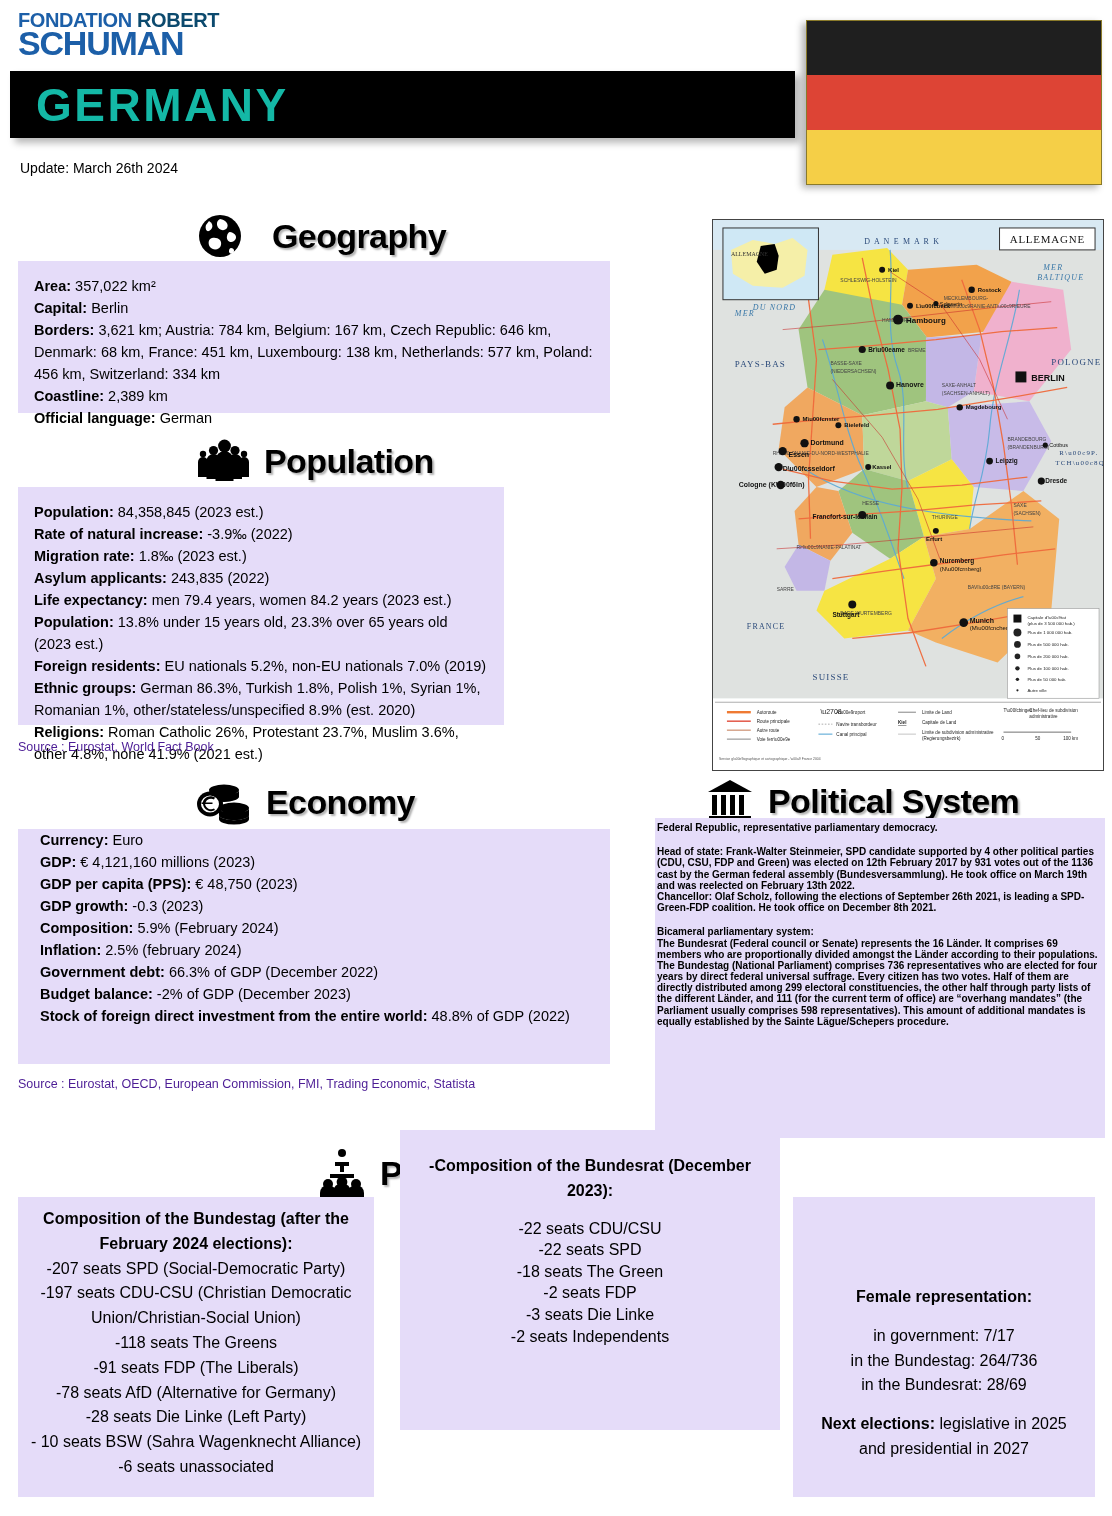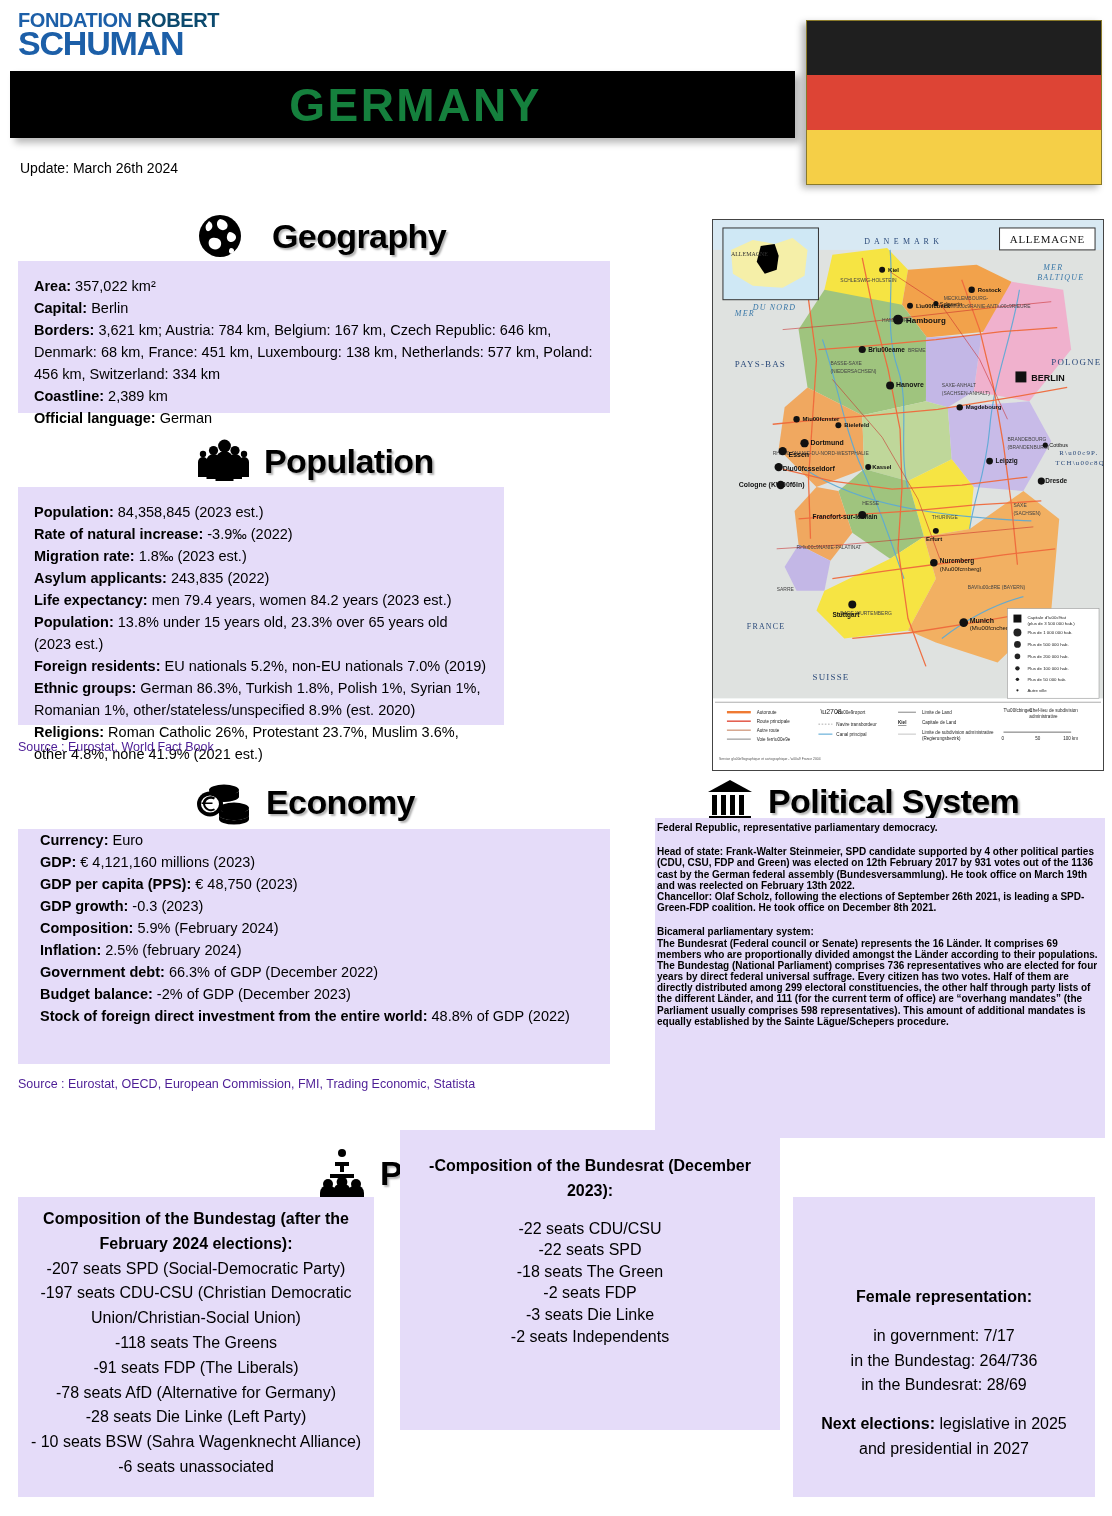--- a/index.html
+++ b/index.html
@@ -47,22 +47,21 @@
     width: 785px;
     height: 67px;
     background: #000000;
     box-shadow: 5px 5px 7px rgba(0,0,0,0.28);
   }
   .title-banner-text {
     position: absolute;
     left: 0; right: 0;
     top: 50%;
     transform: translateY(-50%);
-    text-align: center;
-    color: #15803d;
+    color: #14b8a6;
     font-size: 46px;
     font-weight: bold;
     letter-spacing: 2.5px;
     padding-left: 26px;
     box-sizing: border-box;
   }
 
   .update-line {
     position: absolute;
     left: 20px;

